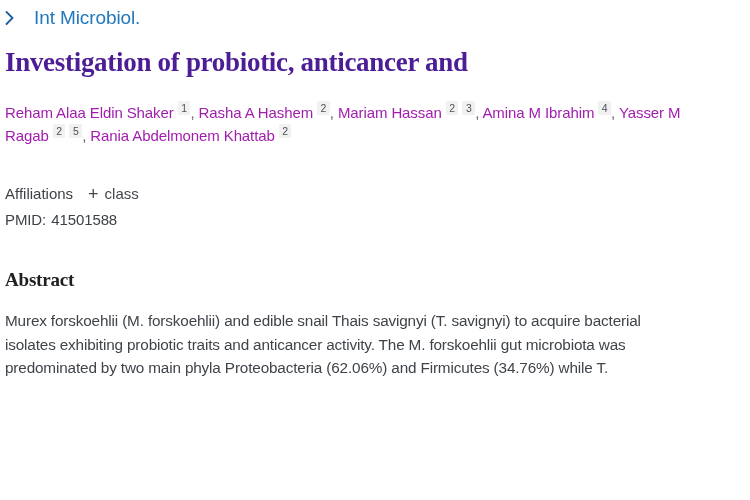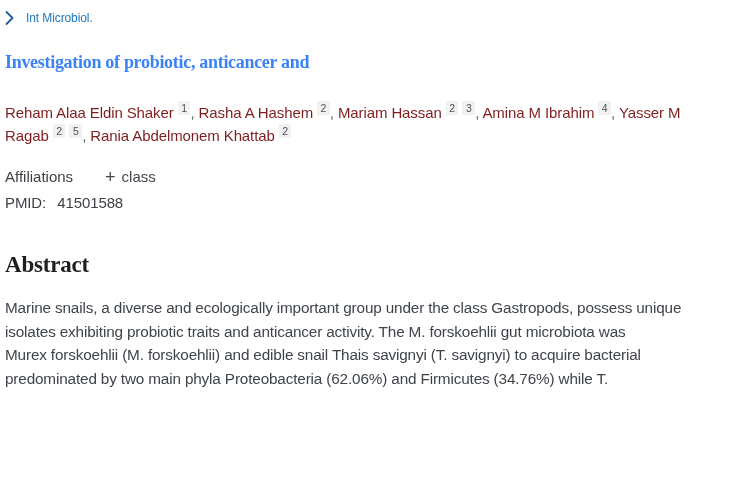--- a/index.html
+++ b/index.html
@@ -5,75 +5,75 @@
   * { margin:0; padding:0; box-sizing:border-box; }
   html,body { background:#ffffff; }
   body {
     width:750px; height:500px; overflow:hidden;
     font-family:"Liberation Sans","DejaVu Sans",sans-serif;
     color:#3e4247;
     padding:8px 0 0 5px;
   }
   
   .citation {
-    display:flex; align-items:center; gap:12px;
-    font-size:12px; line-height:20px; color:#3e4247;
+    display:flex; align-items:center; gap:20px;
+    font-size:19px; line-height:20px; color:#3e4247;
     letter-spacing:-0.1px;
   }
   .chevron { display:inline-flex; align-items:center; cursor:pointer; }
   .journal-link { color:#2279bd; cursor:pointer; text-decoration:none; }
   .citation-rest { color:#3e4247; }
   
   h1.article-title {
     margin-top:17px;
     font-family:"Liberation Serif","DejaVu Serif",serif;
     font-weight:bold;
-    font-size:18px; line-height:35px;
-    color:#3b82f6;
+    font-size:27px; line-height:35px;
+    color:#4c1d95;
     letter-spacing:-0.3px;
   }
   h1.article-title span { display:block; white-space:nowrap; }
   
   .authors {
     margin-top:21px; max-width:700px;
     font-size:15px; line-height:23px;
     color:#5b6167; letter-spacing:-0.1px;
   }
-  .author-link { color:#7f1d1d; cursor:pointer;text-align:right; }
+  .author-link { color:#a21caf; cursor:pointer;text-align:right; }
   .sup-box {
     display:inline-block; background:#f1f1f1; color:#4d5156;
     font-size:10.5px; line-height:14px; padding:0 3.5px;
     vertical-align:6px; margin-left:4px; cursor:pointer;
     border-radius:1px;
   }
   .author-sep { color:#5b6167; }
   
   .affil-row {
-    margin-top:21px; display:flex; align-items:center; gap:32px;
+    margin-top:38px; display:flex; align-items:center; gap:15px;
     font-size:15px; color:#3e4247;
   }
   .expand-btn {
     display:inline-flex; align-items:center; gap:6px;
     color:#44484d; cursor:pointer; background:none; border:none;
     font:inherit; font-size:15px;
   }
   .plus-glyph { font-size:18px; font-weight:400; color:#44484d; line-height:14px; }
   
   .ids-row {
     margin-top:9px; display:flex; align-items:center; gap:22px;
     font-size:15px; color:#3e4247; letter-spacing:-0.1px;
   }
-  .ids-row .group { display:inline-flex; gap:11px;justify-content:center; }
+  .ids-row .group { display:inline-flex; gap:5px;justify-content:center; }
   .doi-link { color:#2279bd; cursor:pointer; }
   
   h2.abstract-heading {
     margin-top:41px;
     font-family:"Liberation Serif","DejaVu Serif",serif;
     font-weight:bold;
-    font-size:23px; color:#201e1e; letter-spacing:-0.2px;
+    font-size:19px; color:#201e1e; letter-spacing:-0.2px;
   }
   .abstract-text {
     margin-top:18px;
     font-size:15.3px; line-height:23.6px;
     color:#3f444a; letter-spacing:-0.15px;
   }
   .abstract-text span { display:block; white-space:nowrap; }
 </style>
 </head>
 <body>
@@ -104,17 +104,16 @@
 <div class="ids-row">
   <span class="group">
     <span>PMID:</span>
     <span>41501588</span>
   </span>
 </div>
 
 <h2 class="abstract-heading">Abstract</h2>
 
 <div class="abstract-text">
-    <span>Marine snails, a diverse and ecologically important group under the class Gastropods, possess unique</span>
+    <span>Murex forskoehlii (M. forskoehlii) and edible snail Thais savignyi (T. savignyi) to acquire bacterial</span>
     <span>isolates exhibiting probiotic traits and anticancer activity. The M. forskoehlii gut microbiota was</span>
-    <span>Murex forskoehlii (M. forskoehlii) and edible snail Thais savignyi (T. savignyi) to acquire bacterial</span>
     <span>predominated by two main phyla Proteobacteria (62.06%) and Firmicutes (34.76%) while T.</span>
   </div>
 
 </body></html>

